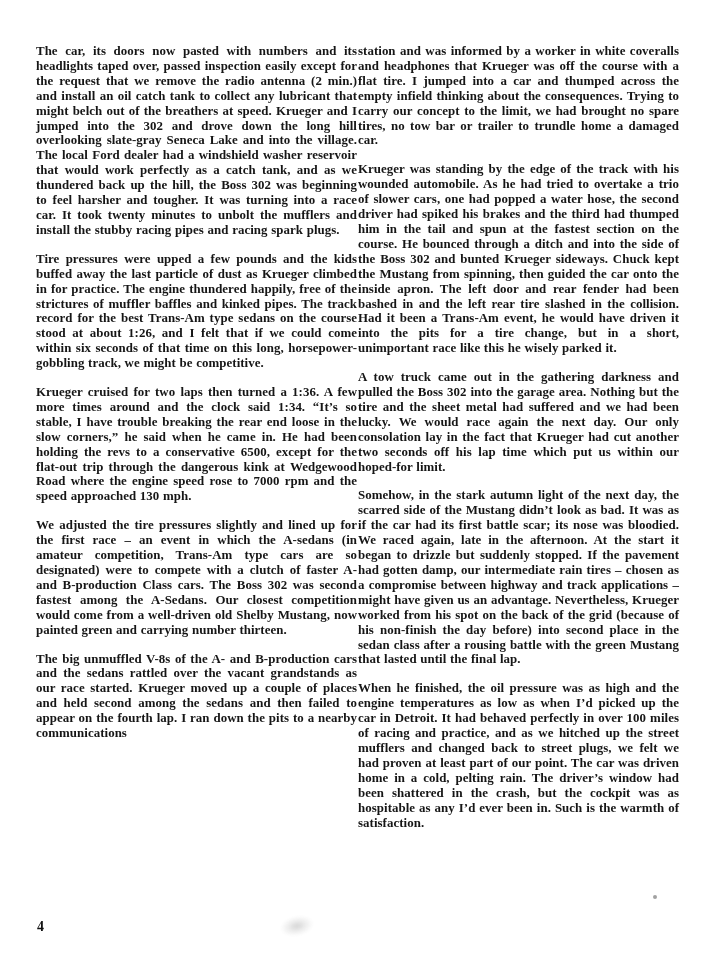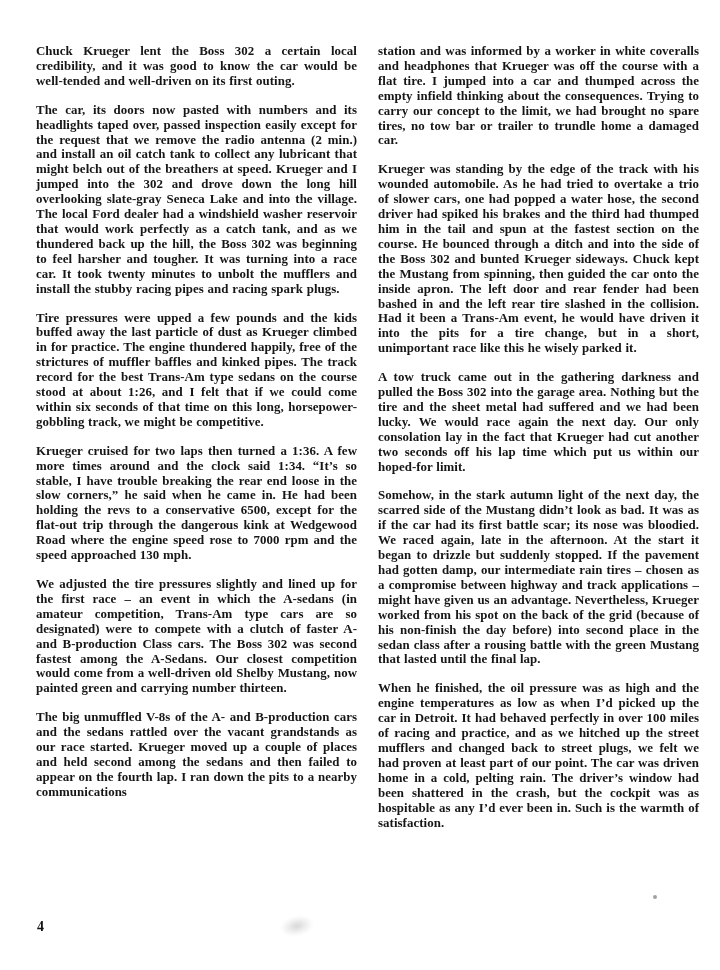--- a/index.html
+++ b/index.html
@@ -21,21 +21,21 @@
     top: 44px;
     width: 321px;
     text-align: justify;
     font-size: 12.9px;
     line-height: 14.9px;
     font-weight: bold;
     letter-spacing: 0.05px;
     word-spacing: 0.4px;
   }
   .col-left  { left: 36px; }
-  .col-right { left: 378px; }
+  .col-right { left: 358px; }
   .col p {
     margin: 0 0 14px 0;
     text-indent: 0;
   }
   .page-number {
     position: absolute;
     left: 37px;
     top: 919px;
     font-size: 14px;
     font-weight: bold;
@@ -64,21 +64,20 @@
     border-radius: 50%;
     opacity: 0.8;
   }
 </style>
 </head>
 <body>
 
 <div class="page">
 
   <div class="col col-left">
-    <p>Chuck Krueger lent the Boss 302 a certain local credibility, and it was good to know the car would be well-tended and well-driven on its first outing.</p>
     <p>The car, its doors now pasted with numbers and its headlights taped over, passed inspection easily except for the request that we remove the radio antenna (2 min.) and install an oil catch tank to collect any lubricant that might belch out of the breathers at speed. Krueger and I jumped into the 302 and drove down the long hill overlooking slate-gray Seneca Lake and into the village. The local Ford dealer had a windshield washer reservoir that would work perfectly as a catch tank, and as we thundered back up the hill, the Boss 302 was beginning to feel harsher and tougher. It was turning into a race car. It took twenty minutes to unbolt the mufflers and install the stubby racing pipes and racing spark plugs.</p>
     <p>Tire pressures were upped a few pounds and the kids buffed away the last particle of dust as Krueger climbed in for practice. The engine thundered happily, free of the strictures of muffler baffles and kinked pipes. The track record for the best Trans-Am type sedans on the course stood at about 1:26, and I felt that if we could come within six seconds of that time on this long, horsepower-gobbling track, we might be competitive.</p>
     <p>Krueger cruised for two laps then turned a 1:36. A few more times around and the clock said 1:34. “It’s so stable, I have trouble breaking the rear end loose in the slow corners,” he said when he came in. He had been holding the revs to a conservative 6500, except for the flat-out trip through the dangerous kink at Wedgewood Road where the engine speed rose to 7000 rpm and the speed approached 130 mph.</p>
     <p>We adjusted the tire pressures slightly and lined up for the first race – an event in which the A-sedans (in amateur competition, Trans-Am type cars are so designated) were to compete with a clutch of faster A- and B-production Class cars. The Boss 302 was second fastest among the A-Sedans. Our closest competition would come from a well-driven old Shelby Mustang, now painted green and carrying number thirteen.</p>
     <p>The big unmuffled V-8s of the A- and B-production cars and the sedans rattled over the vacant grandstands as our race started. Krueger moved up a couple of places and held second among the sedans and then failed to appear on the fourth lap. I ran down the pits to a nearby communications</p>
   </div>
 
   <div class="col col-right">
     <p>station and was informed by a worker in white coveralls and headphones that Krueger was off the course with a flat tire. I jumped into a car and thumped across the empty infield thinking about the consequences. Trying to carry our concept to the limit, we had brought no spare tires, no tow bar or trailer to trundle home a damaged car.</p>
     <p>Krueger was standing by the edge of the track with his wounded automobile. As he had tried to overtake a trio of slower cars, one had popped a water hose, the second driver had spiked his brakes and the third had thumped him in the tail and spun at the fastest section on the course. He bounced through a ditch and into the side of the Boss 302 and bunted Krueger sideways. Chuck kept the Mustang from spinning, then guided the car onto the inside apron. The left door and rear fender had been bashed in and the left rear tire slashed in the collision. Had it been a Trans-Am event, he would have driven it into the pits for a tire change, but in a short, unimportant race like this he wisely parked it.</p>

